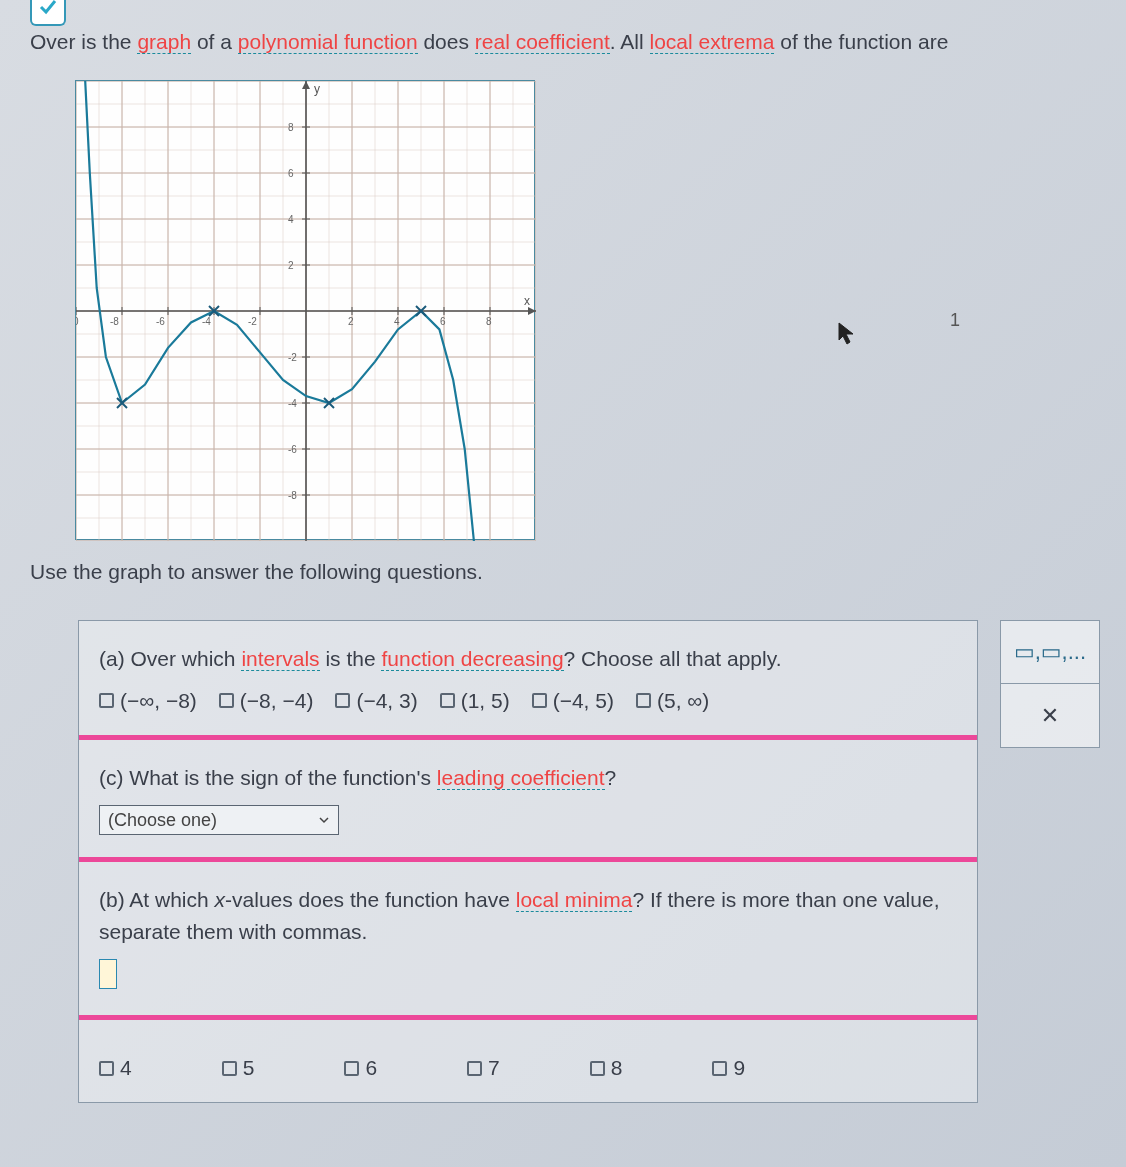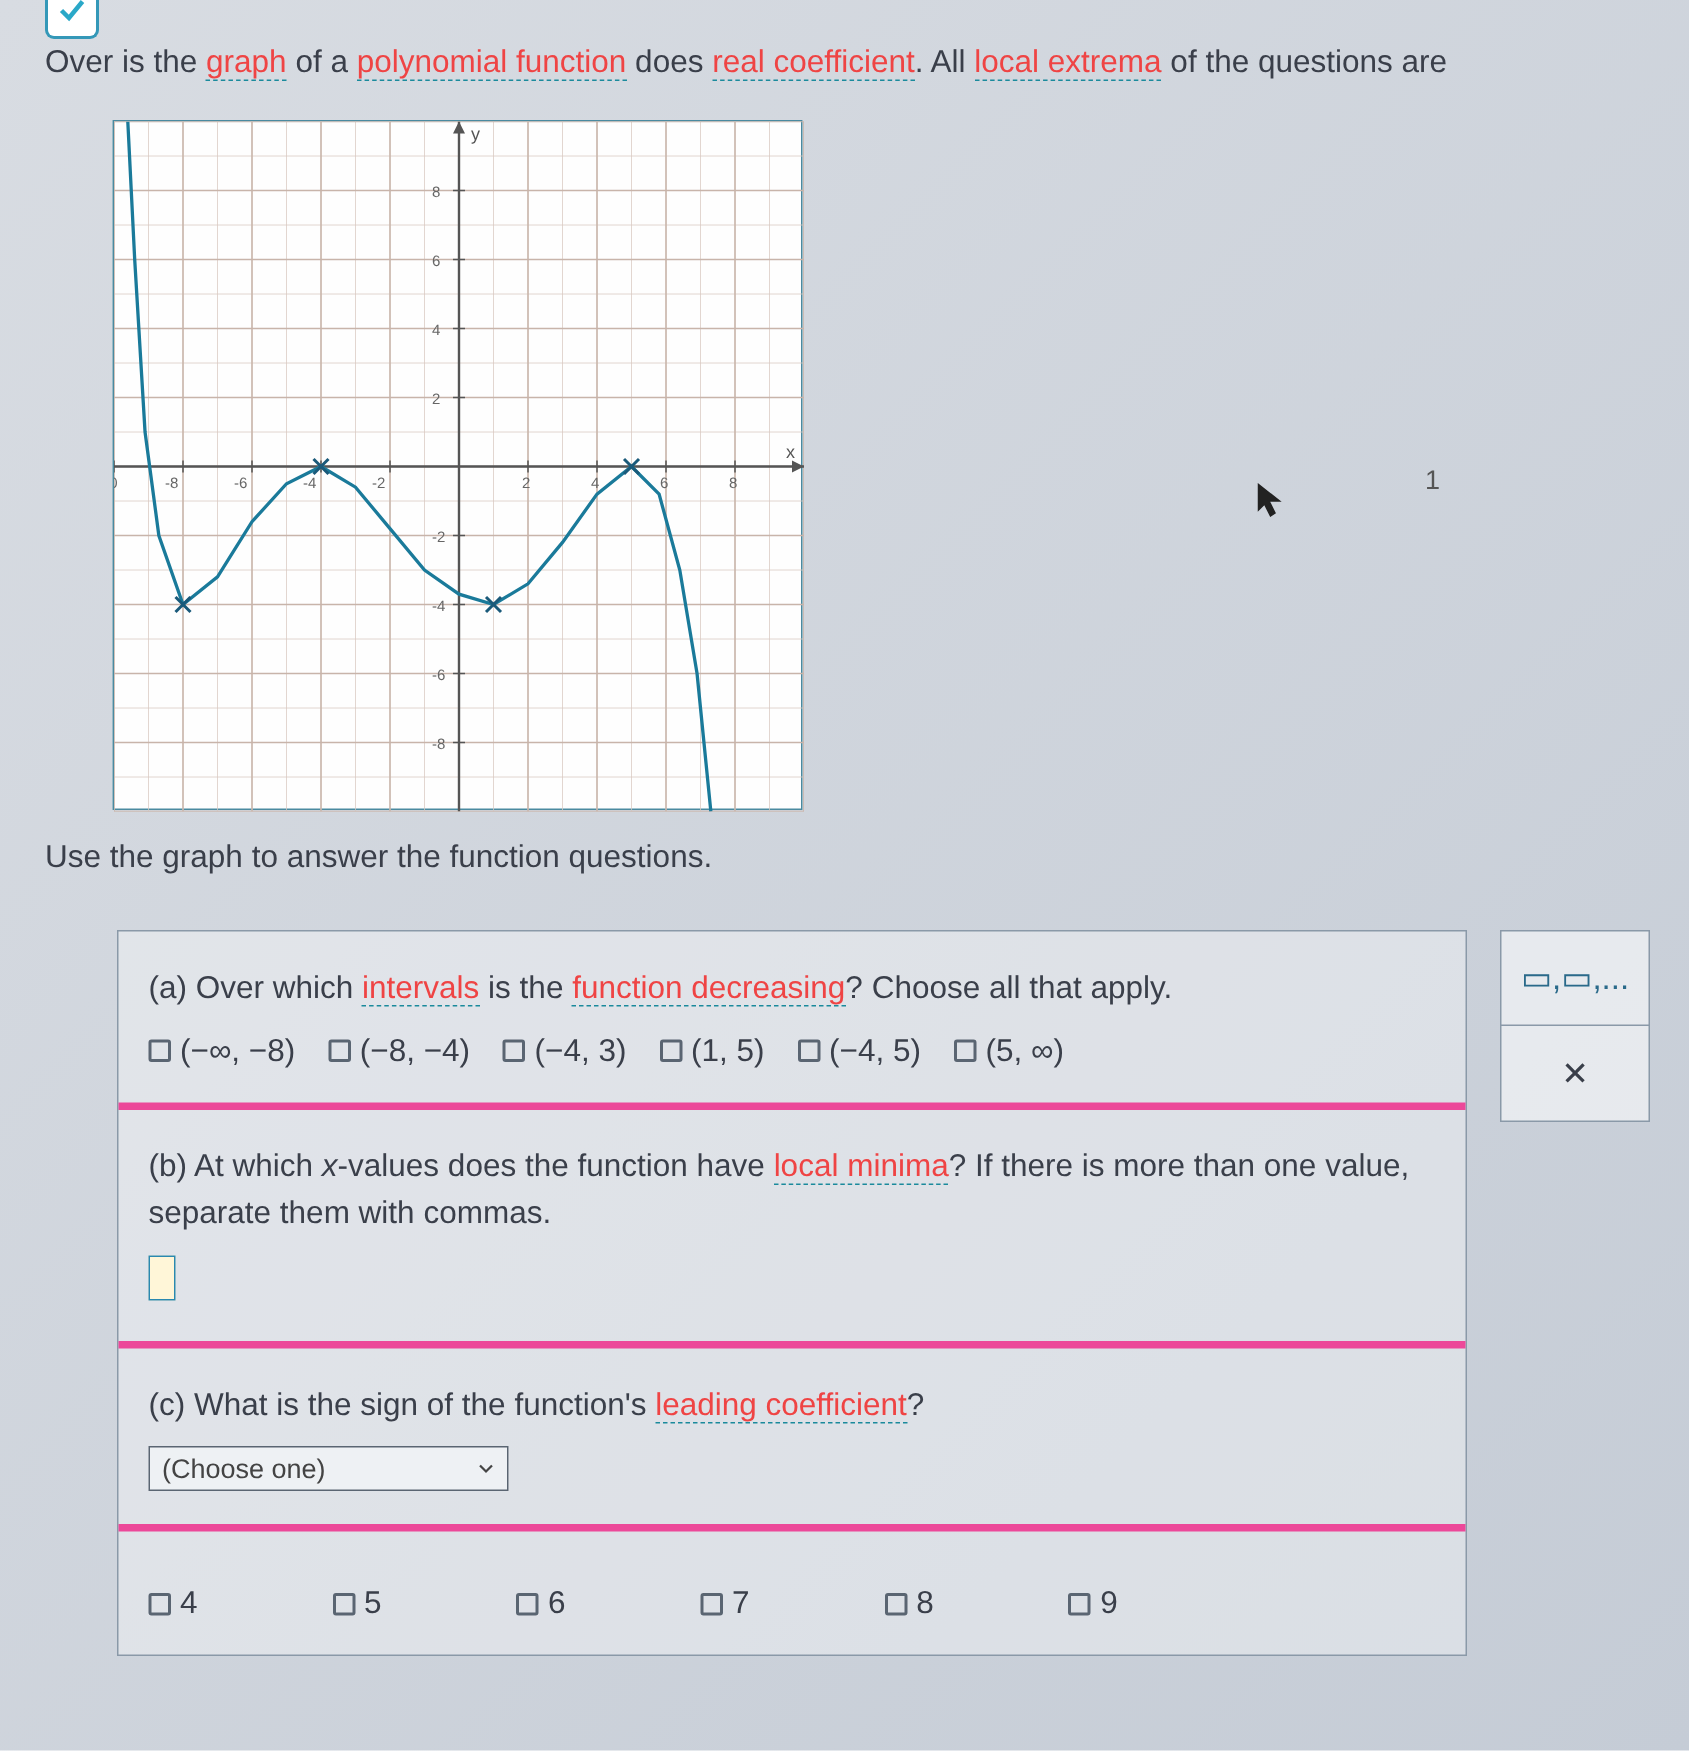--- a/index.html
+++ b/index.html
@@ -129,21 +129,21 @@
 </head>
 <body>
 
 <div class="checkmark-corner">
   <svg width="20" height="20" viewBox="0 0 20 20">
       <polyline points="3,9 8,14 17,3" fill="none" stroke="#2aa8c8" stroke-width="3"></polyline>
     </svg>
 </div>
 
 <div class="prompt">
-  <span>Over is the </span><span class="glossary">graph</span><span> of a </span><span class="glossary">polynomial function</span><span> does </span><span class="glossary">real coefficient</span><span>. All </span><span class="glossary">local extrema</span><span> of the questions are</span>
+  <span>Over is the </span><span class="glossary">graph</span><span> of a </span><span class="glossary">polynomial function</span><span> does </span><span class="glossary">real coefficient</span><span>. All </span><span class="glossary">local extrema</span><span> of the function are</span>
 </div>
 
 <div class="graph-box">
   <svg id="graph-svg" width="460" height="460" viewBox="0 0 460 460">
       <line x1="0" y1="0" x2="0" y2="460" stroke="#d8c8c0" stroke-width="0.5"></line>
       <line x1="23" y1="0" x2="23" y2="460" stroke="#d8c8c0" stroke-width="0.5"></line>
       <line x1="46" y1="0" x2="46" y2="460" stroke="#d8c8c0" stroke-width="0.5"></line>
       <line x1="69" y1="0" x2="69" y2="460" stroke="#d8c8c0" stroke-width="0.5"></line>
       <line x1="92" y1="0" x2="92" y2="460" stroke="#d8c8c0" stroke-width="0.5"></line>
       <line x1="115" y1="0" x2="115" y2="460" stroke="#d8c8c0" stroke-width="0.5"></line>
@@ -257,21 +257,21 @@
     </svg>
 </div>
 
 <div class="cursor">
   <svg width="18" height="24" viewBox="0 0 18 24">
       <path d="M1 1 L1 18 L5 14 L9 22 L12 20 L8 12 L15 12 Z" fill="#222" stroke="#222"></path>
     </svg>
 </div>
 <div class="tick">1</div>
 
-<div class="instr">Use the graph to answer the function questions.</div>
+<div class="instr">Use the graph to answer the following questions.</div>
 
 <div class="parts">
 
   <div class="part">
     <div class="qtext">
       <span>(a) Over which </span><span class="glossary">intervals</span><span> is the </span><span class="glossary">function decreasing</span><span>? Choose all that apply.</span>
     </div>
     <div class="opts" id="partA-opts">
         <span class="opt">
           <span class="chk"></span>
@@ -291,44 +291,44 @@
         </span>
         <span class="opt">
           <span class="chk"></span>
           <span>(−4, 5)</span>
         </span>
         <span class="opt">
           <span class="chk"></span>
           <span>(5, ∞)</span>
         </span>
       </div>
-  </div>
-
-  <div class="part">
-    <div class="qtext">
-      <span>(b) At which </span><i>x</i><span>-values does the function have </span><span class="glossary">local minima</span><span>? If there is more than one value, separate them with commas.</span>
-    </div>
-    <span class="ans-field"></span>
   </div>
 
   <div class="part">
     <div class="qtext">
       <span>(c) What is the sign of the function's </span><span class="glossary">leading coefficient</span><span>?</span>
     </div>
     <div class="select-box">
       <span>(Choose one)</span>
       <span>
         <svg width="12" height="12" viewBox="0 0 12 12">
             <polyline points="2,4 6,8 10,4" fill="none" stroke="#444" stroke-width="1.5"></polyline>
           </svg>
       </span>
     </div>
   </div>
 
   <div class="part">
+    <div class="qtext">
+      <span>(b) At which </span><i>x</i><span>-values does the function have </span><span class="glossary">local minima</span><span>? If there is more than one value, separate them with commas.</span>
+    </div>
+    <span class="ans-field"></span>
+  </div>
+
+  <div class="part">
     <div class="opts" id="partD-opts" style="gap:10px 90px;">
         <span class="opt">
           <span class="chk"></span>
           <span>4</span>
         </span>
         <span class="opt">
           <span class="chk"></span>
           <span>5</span>
         </span>
         <span class="opt">

